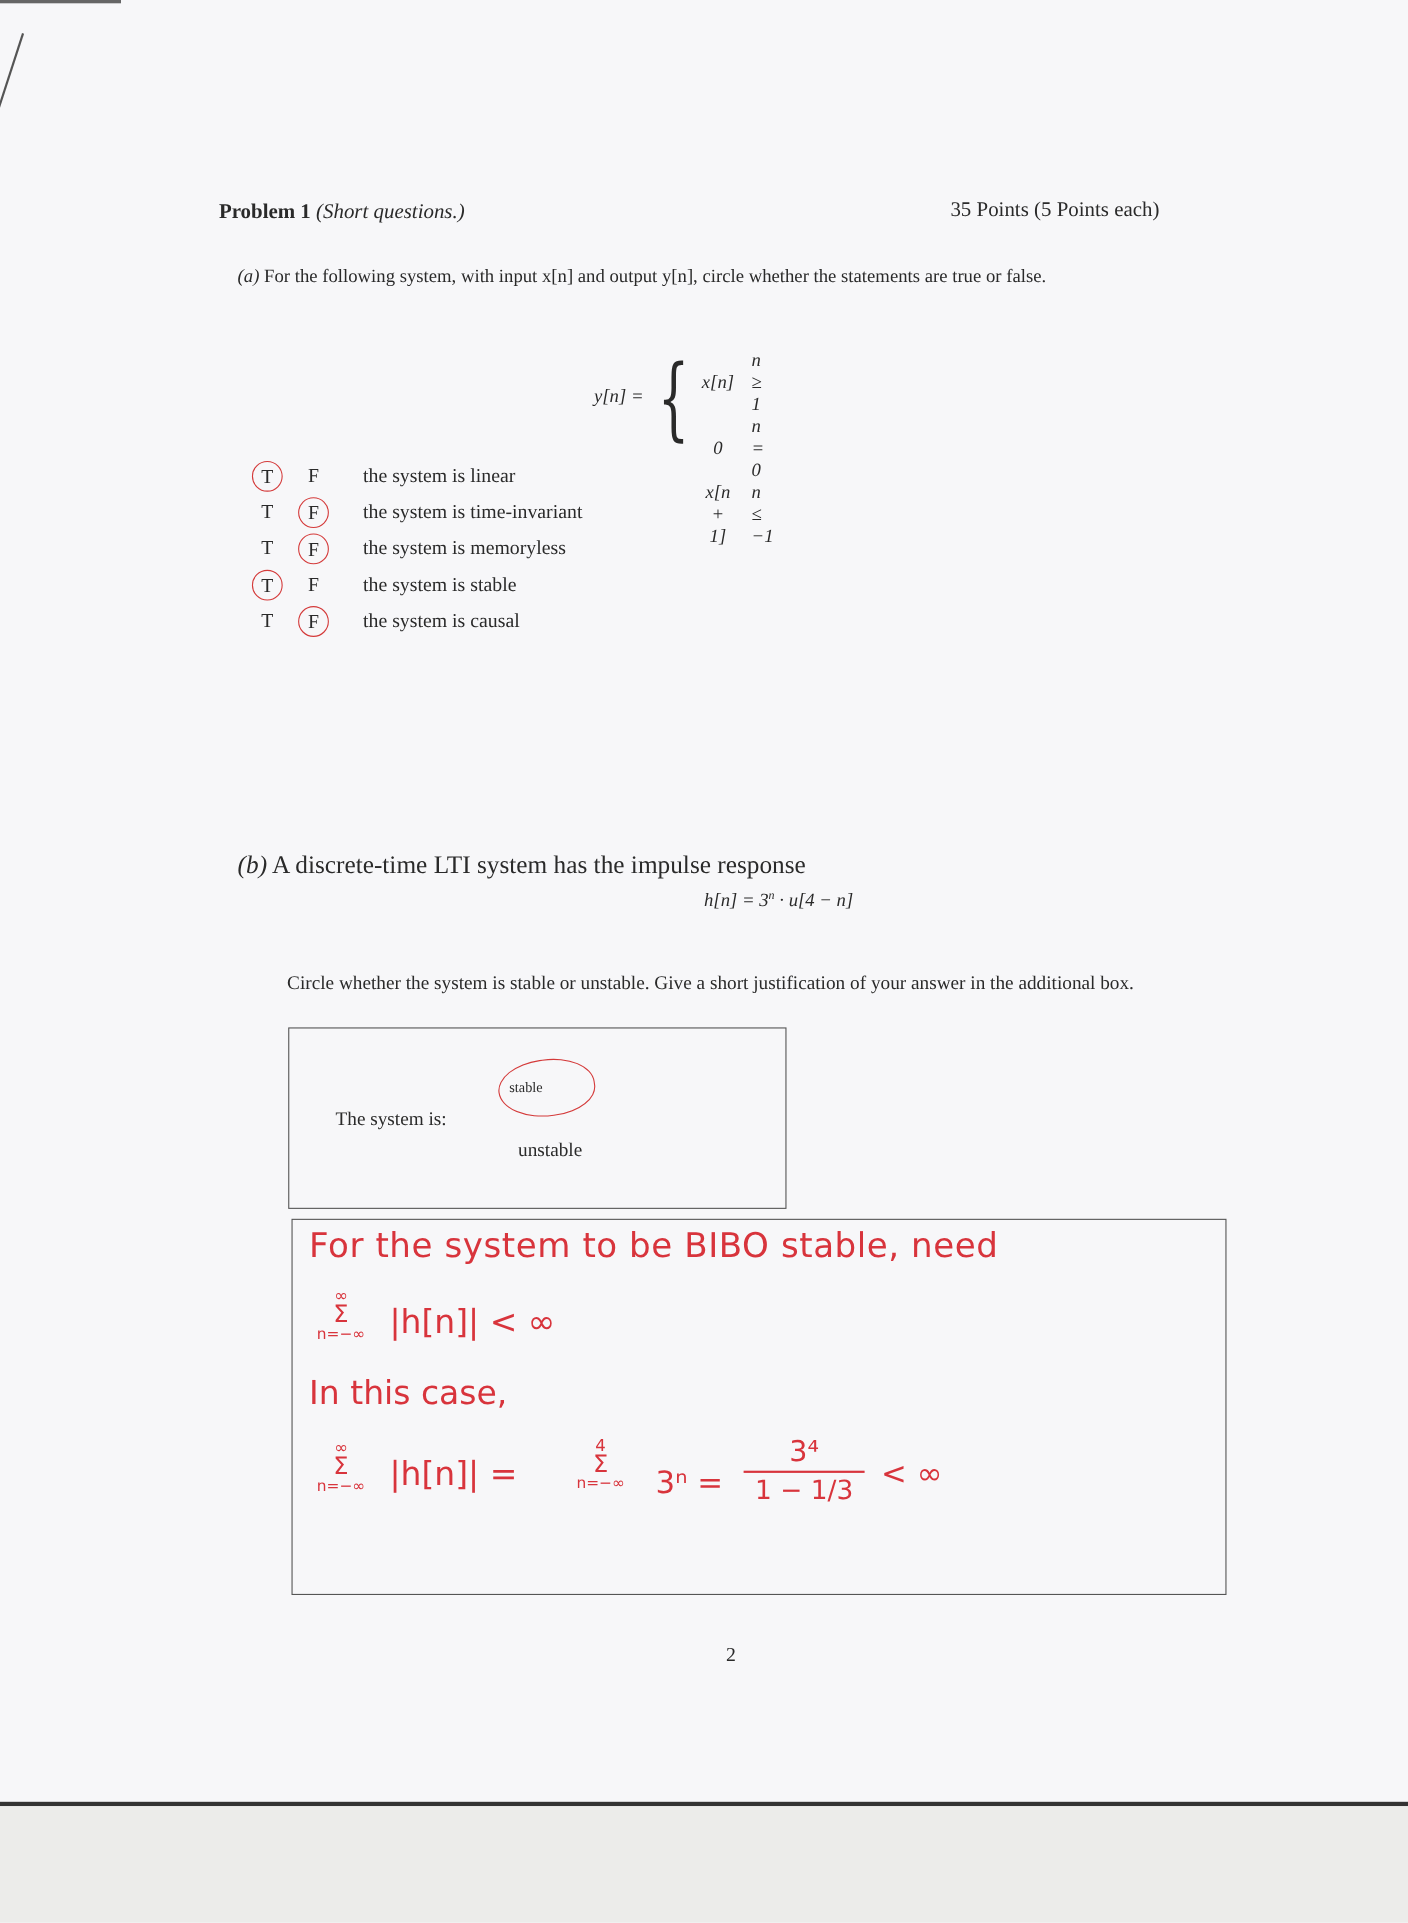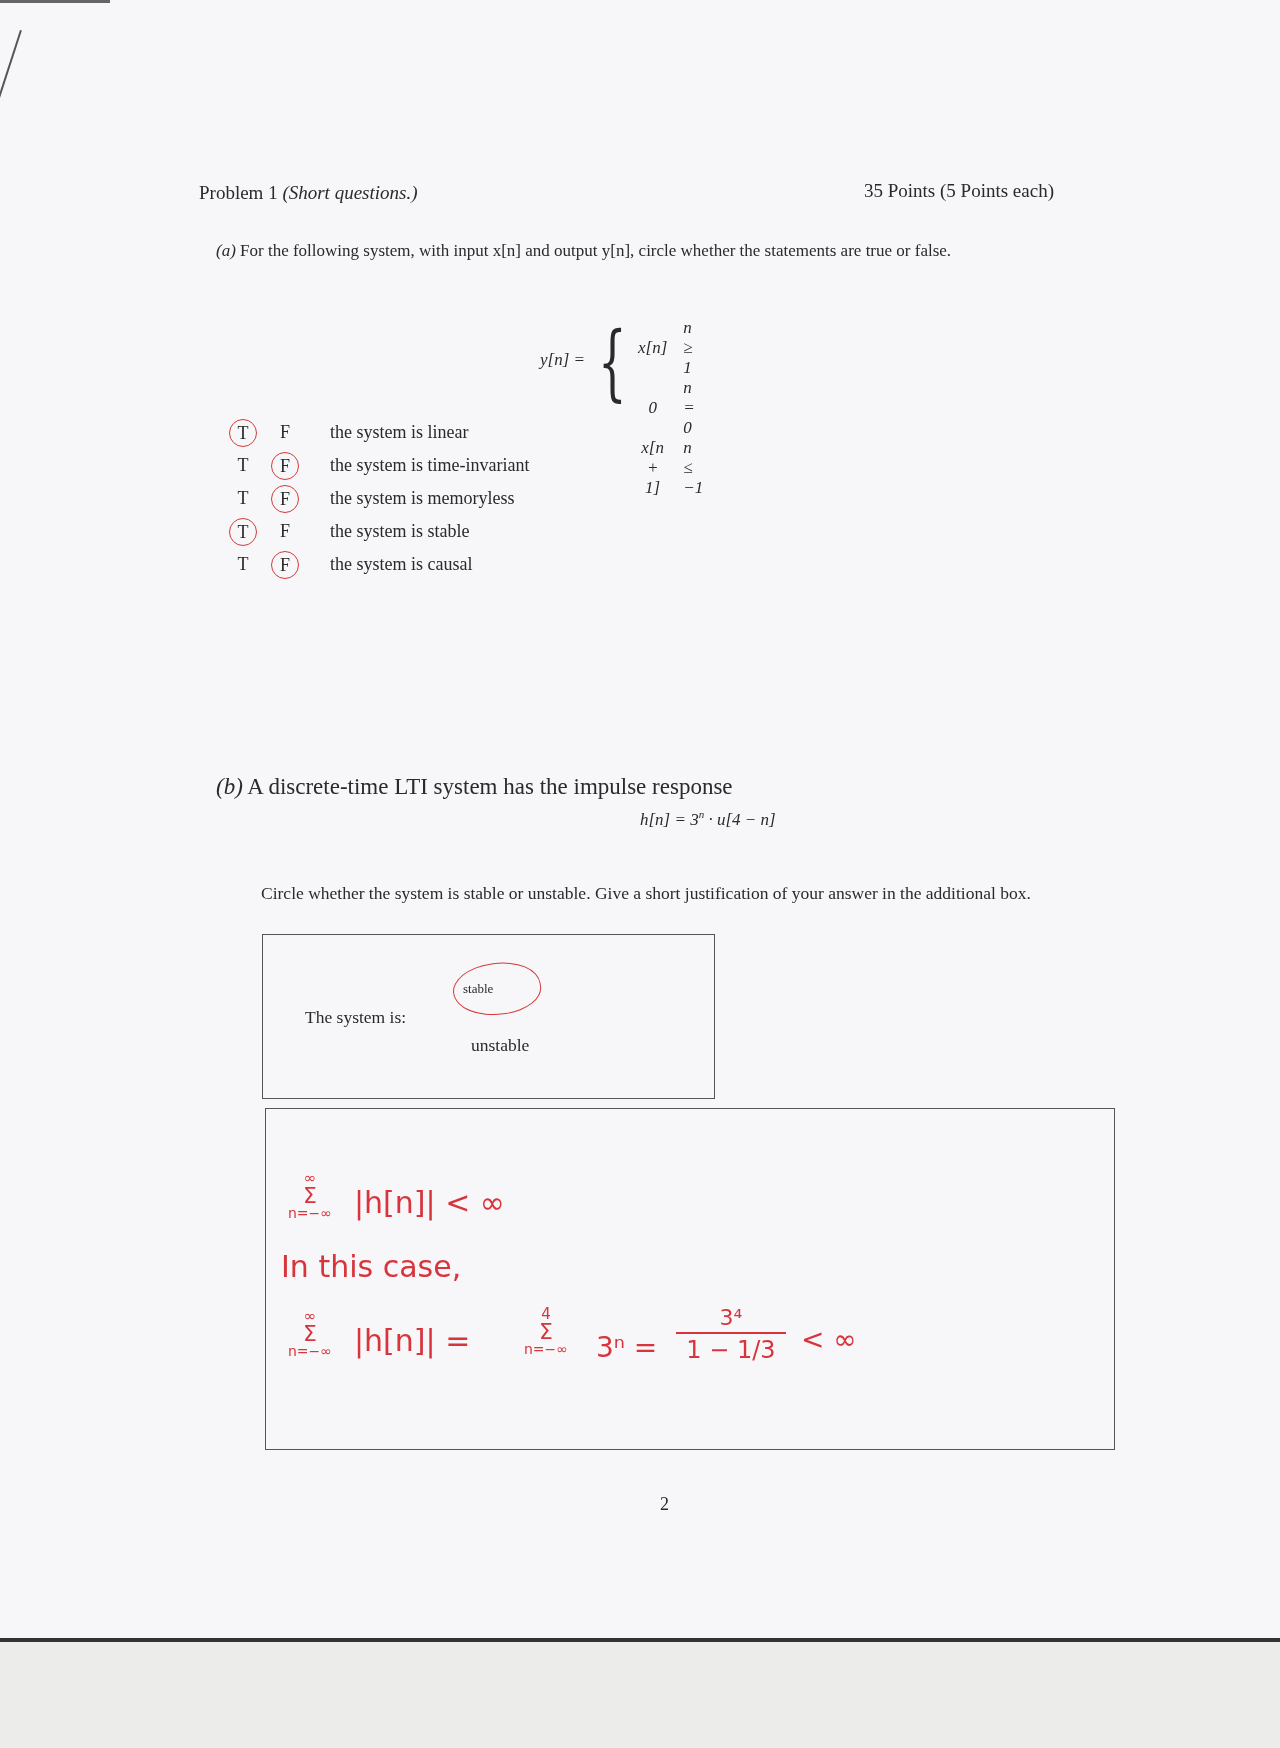--- a/index.html
+++ b/index.html
@@ -9,21 +9,21 @@
     font-family: "Liberation Serif", "DejaVu Serif", serif;
     color: #2a2a2a;
   }
   .abs { position: absolute; }
   .scan-edge { left: 0; top: 0; width: 110px; height: 3px; background: #666; transform-origin: 0 0; }
   .scan-diag { left: 20px; top: 30px; width: 2px; height: 170px; background: #555; transform: rotate(18deg); transform-origin: 0 0; }
   .bottom-rule { left: 0; top: 1638px; width: 1280px; height: 4px; background: #333; }
   .bottom-gray { left: 0; top: 1642px; width: 1280px; height: 106px; background: #ececea; }
 
   .problem-title { left: 199px; top: 182px; font-size: 19px; }
-  .problem-title b { font-weight: normal; }
+  .problem-title b { font-weight: bold; }
   .problem-title i { font-style: italic; }
   .points { left: 864px; top: 180px; font-size: 19px; }
 
   .qa-text { left: 216px; top: 236px; width: 890px; font-size: 17px; line-height: 29px; }
   .qa-text .label { font-style: italic; }
 
   .eq { left: 540px; top: 318px; font-size: 17px; }
   .eq .lhs { position: absolute; left: 0; top: 32px; font-style: italic; white-space: nowrap; }
   .eq .brace { position: absolute; left: 58px; top: 0; font-size: 82px; line-height: 90px; font-family: "DejaVu Serif", serif; transform: scaleX(0.55); transform-origin: 0 0; }
   .eq table { position: absolute; left: 90px; top: 0; border-collapse: collapse; }
@@ -57,21 +57,21 @@
   .hw1 { left: 15px; top: 6px; font-size: 31px; letter-spacing: 0.5px; }
   .sum { position: absolute; color: #d8343c; font-family: "DejaVu Sans", sans-serif; text-align: center; }
   .sum .top { font-size: 15px; display: block; }
   .sum .sig { font-size: 22px; display: block; line-height: 18px; }
   .sum .bot { font-size: 14px; display: block; }
   .hw2 { left: 88px; top: 76px; font-size: 30px; }
   .hw3 { left: 15px; top: 140px; font-size: 30px; }
   .hw4 { left: 88px; top: 214px; font-size: 30px; }
   .hw4b { left: 330px; top: 222px; font-size: 28px; }
   .frac { position: absolute; left: 410px; top: 196px; color: #d8343c; font-family: "DejaVu Sans", sans-serif; text-align: center; width: 110px; }
-  .frac .num { font-size: 22px; display: block; }
+  .frac .num { font-size: 26px; display: block; }
   .frac .bar { display: block; height: 2px; background: #d8343c; margin: 2px 0; }
   .frac .den { font-size: 24px; display: block; }
   .hw5 { left: 535px; top: 214px; font-size: 28px; }
 
   .page-num { left: 660px; top: 1494px; font-size: 18px; }
 </style>
 </head>
 <body>
 
 <div class="abs scan-edge"></div>
@@ -147,20 +147,21 @@
 <div class="abs instr">Circle whether the system is stable or unstable. Give a short justification of your answer in the additional box.</div>
 
 <div class="abs box1">
   <span class="lbl">The system is:</span>
   <span class="stable-circle"></span>
   <span class="opt-stable">stable</span>
   <span class="opt-unstable">unstable</span>
 </div>
 
 <div class="abs box2">
+  <span class="hw hw1">For the system to be BIBO stable, need</span>
 
   <span class="sum" style="left:22px; top:60px;">
     <span class="top">∞</span>
     <span class="sig">Σ</span>
     <span class="bot">n=−∞</span>
   </span>
   <span class="hw hw2">|h[n]| &lt; ∞</span>
 
   <span class="hw hw3">In this case,</span>
 

